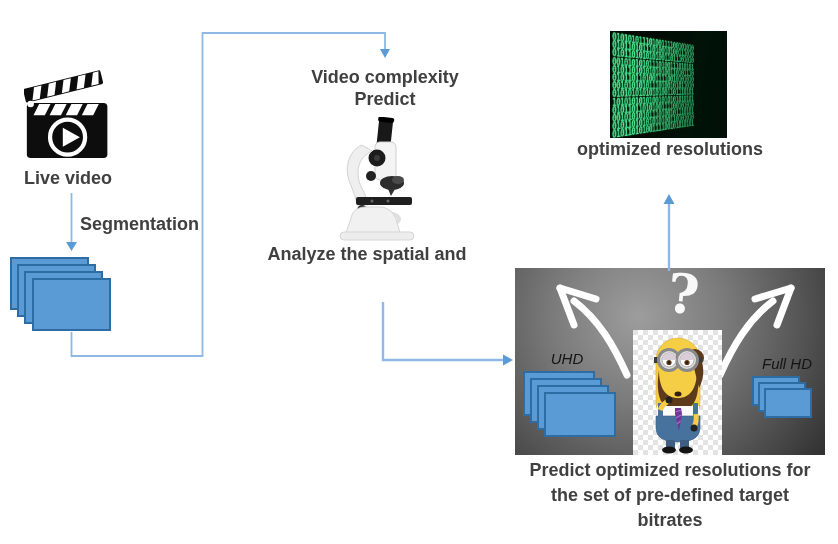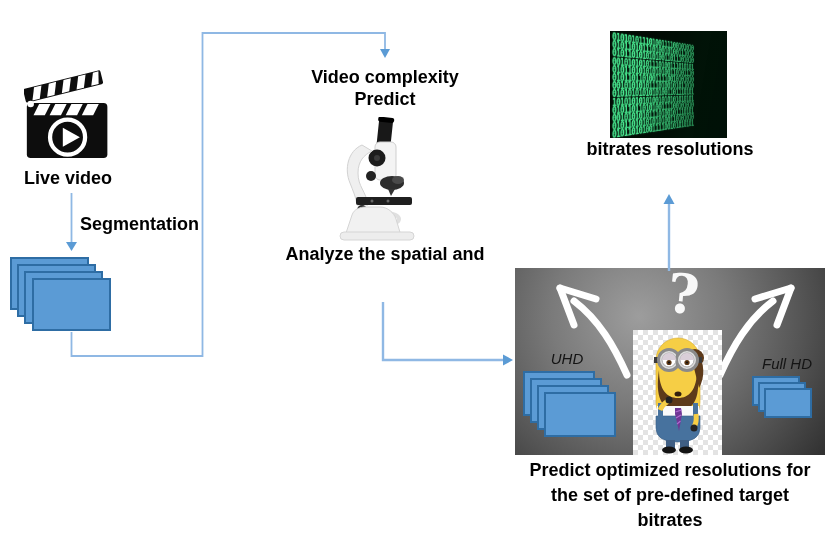--- a/index.html
+++ b/index.html
@@ -1,23 +1,23 @@
 <!DOCTYPE html>
 <html><head>
 <meta charset="utf-8">
 <style>
   html,body{margin:0;padding:0;background:#fff;}
   .canvas{position:relative;width:838px;height:544px;background:#ffffff;overflow:hidden;
           font-family:"Liberation Sans",sans-serif;color:#000;}
   
-  .caption{position:absolute;font-weight:bold;font-size:18px;line-height:22px;text-align:center;color:#000000;}
+  .caption{position:absolute;font-weight:bold;font-size:18px;line-height:22px;text-align:center;color:#404040;}
   .live-video{left:10px;top:167px;width:116px;}
   .segmentation{left:80px;top:213px;width:140px;text-align:left;}
   .vca-title{left:295px;top:66px;width:180px;}
-  .analyze{left:272px;top:242px;width:226px;line-height:24px;}
+  .analyze{left:254px;top:242px;width:226px;line-height:24px;}
   .encoding{left:560px;top:139px;width:220px;line-height:21px;}
   .predict{left:500px;top:458px;width:340px;line-height:25px;}
   
   svg.connectors{position:absolute;left:0;top:0;z-index:6;pointer-events:none;}
   
   .clapper{position:absolute;left:24px;top:61px;width:90px;height:104px;}
   .microscope{position:absolute;left:328px;top:117px;width:98px;height:124px;}
   
   .seg{position:absolute;box-sizing:border-box;background:#5B9BD5;border:2px solid #2E6DA4;}
   
@@ -139,21 +139,21 @@
       <div>10101010101001010101010101</div>
       <div>01011011010100111100101010</div>
       <div>00101010101110100101110101</div>
       <div>01011010101010100110101010</div>
       <div>01011010100111100101010101</div>
     </div>
     <div class="binary-shade"></div>
   </div>
 
   <div class="caption encoding">
-    <div>bitrates resolutions</div>
+    <div>optimized resolutions</div>
   </div>
 
   <div class="decision">
 
     <svg width="310" height="187" style="position:absolute;left:0;top:0;">
       <g stroke="#ffffff" stroke-width="7" stroke-linecap="round" fill="none">
         <path d="M 112 107 C 99 78 84 52 59 33"></path>
         <path d="M 45 20 L 81 31"></path>
         <path d="M 45 20 L 59 57"></path>
         <path d="M 205 107 C 218 78 233 52 258 33"></path>

